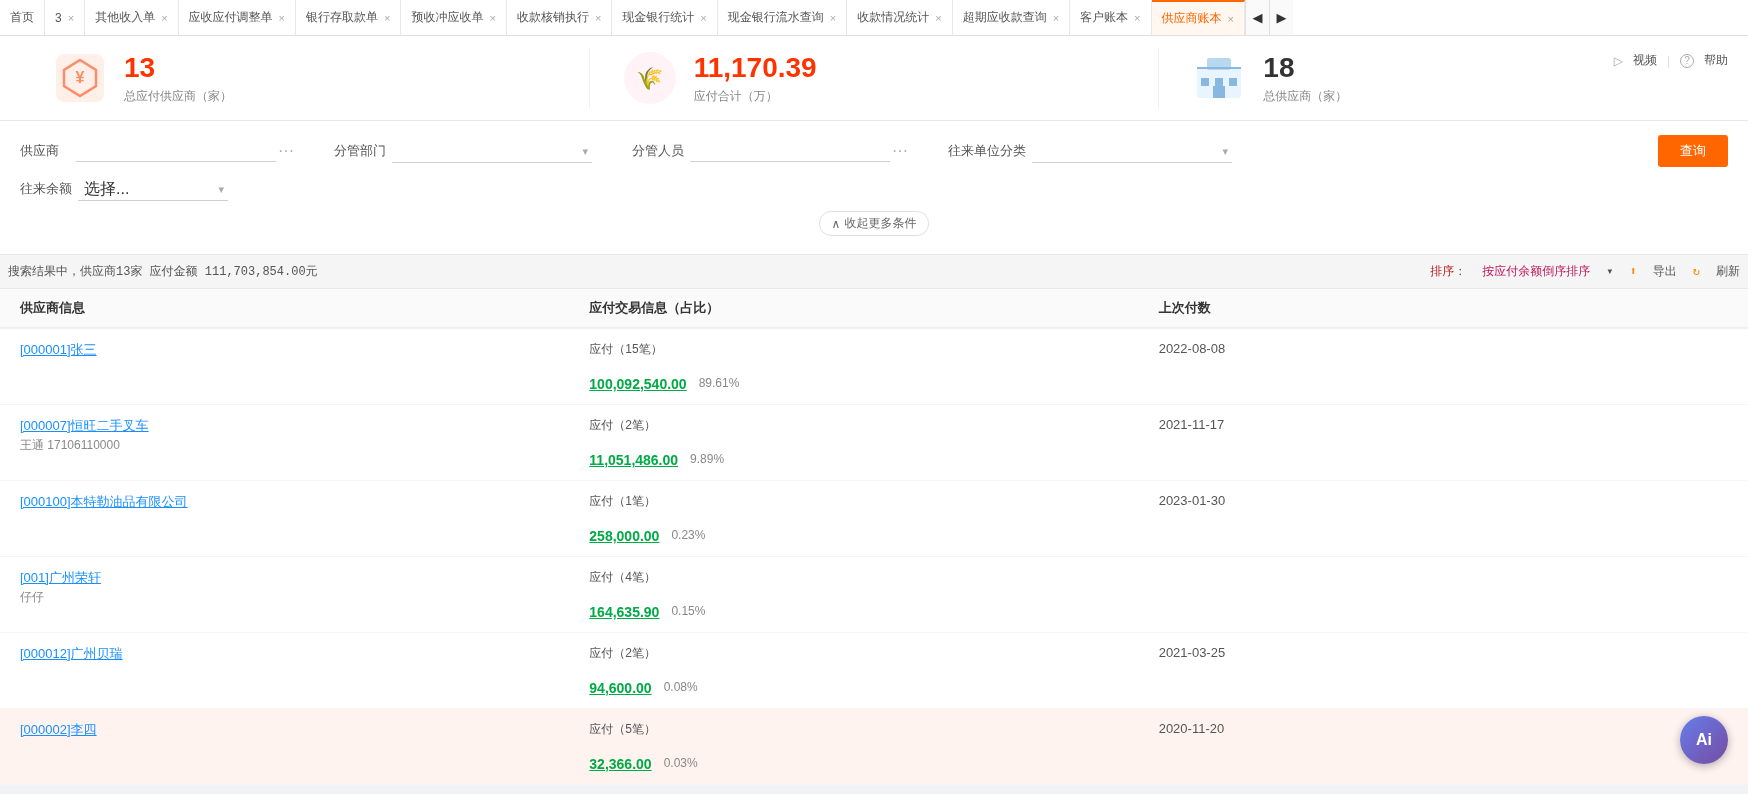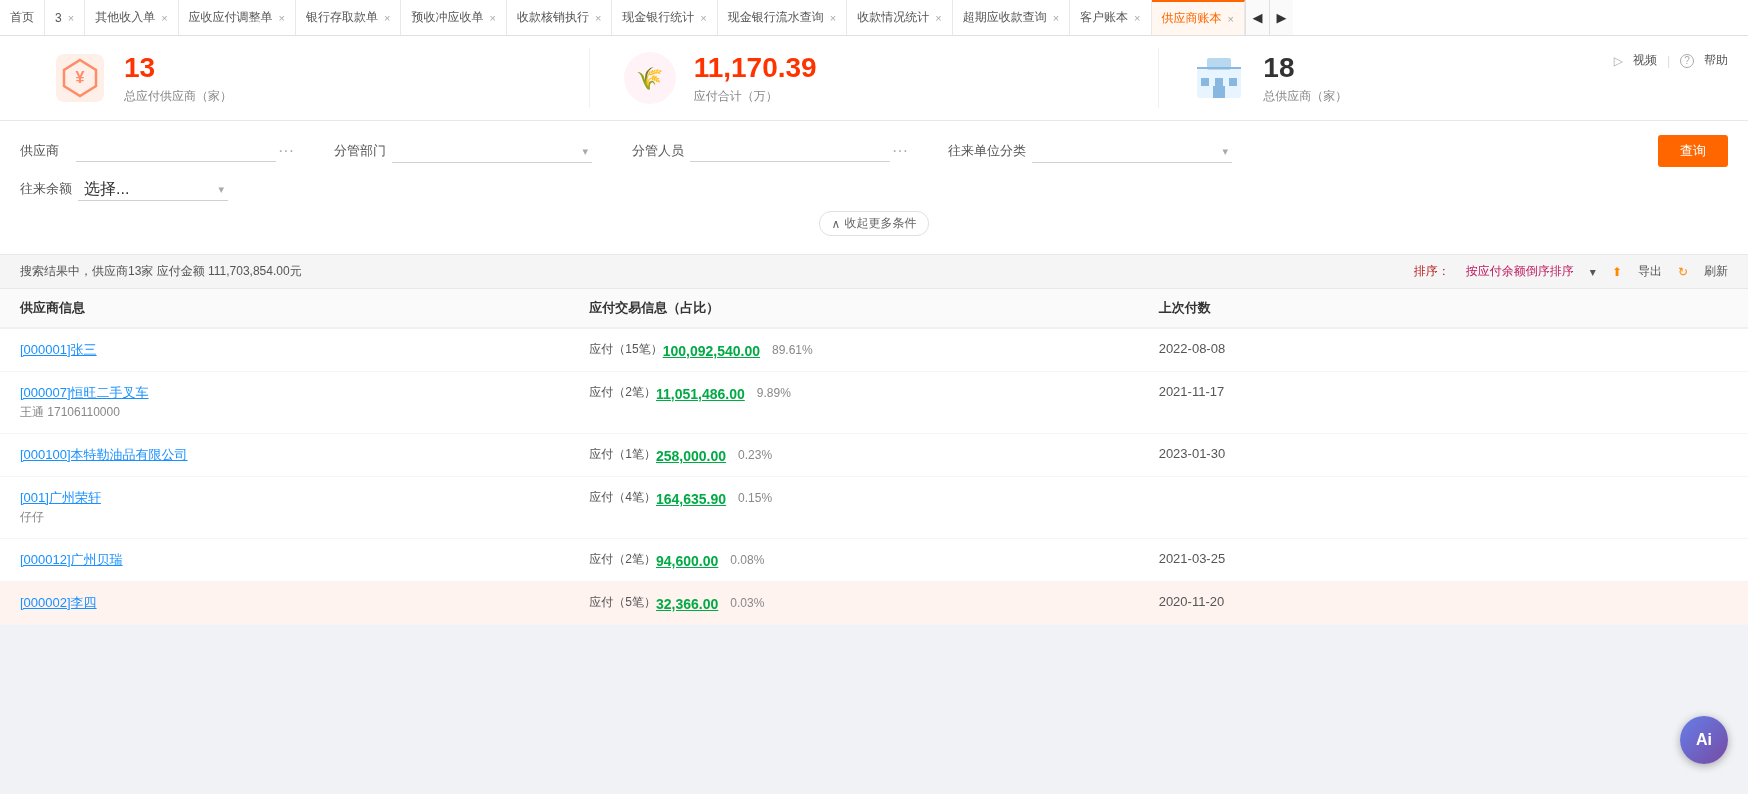--- a/index.html
+++ b/index.html
@@ -57,22 +57,22 @@
     }
     .collapse-btn {
       display: flex; align-items: center; justify-content: center; gap: 4px;
       color: #666; cursor: pointer; font-size: 12px; padding: 3px 12px;
       border: 1px solid #e0e0e0; border-radius: 12px; background: #fff; margin: 0 auto 8px;
       width: fit-content;
     }
 
     
     .results-bar {
-      display: flex; align-items: center; padding: 8px 20px; background: #f5f5f5;
-      border-bottom: 1px solid #e8e8e8; font-size: 12px; color: #555;
+      display: flex; align-items: center; padding: 8px 8px; background: #f5f5f5;
+      border-bottom: 1px solid #e8e8e8; font-size: 12px; color: #555; font-family: Liberation Mono, monospace;
     }
     .results-bar .summary { flex: 1; }
     .results-bar .actions { display: flex; align-items: center; gap: 16px; font-size: 12px; color: #666; }
     .sort-label { color: #b91c1c; }
     .sort-value { color: #be185d; cursor: pointer; }
     .action-btn { display: flex; align-items: center; gap: 4px; cursor: pointer; color: #555; }
 
     
     .table-wrap { background: #fff; }
     .table-header {
@@ -83,21 +83,21 @@
     .data-row {
       display: grid; grid-template-columns: 1fr 1fr 1fr;
       padding: 12px 20px; border-bottom: 1px solid #f5f5f5; align-items: start;
     }
     .data-row.highlighted { background: #fff3f0; }
     .supplier-link { color: #1890ff; text-decoration: underline; cursor: pointer; font-size: 13px; }
     .supplier-sub { color: #888; font-size: 12px; margin-top: 2px; }
     .payable-count { color: #555; font-size: 12px; }
     .payable-amount { color: #00aa44; font-size: 14px; font-weight: bold; text-decoration: underline; cursor: pointer; display: block; margin-top: 2px; }
     .payable-pct { color: #888; font-size: 12px; margin-left: 12px; }
-    .payable-cell { display: flex; align-items: flex-start; gap: 0; }
+    .payable-cell { display: flex; align-items: flex-start; gap: 16px; flex-direction: column; }
     .payable-row { display: flex; align-items: center; }
     .last-pay { color: #555; font-size: 13px; }
   </style>
 </head>
 <body>
 
 <div class="top-nav">
   <div class="nav-tab">
     <span>首页</span>
   </div>

